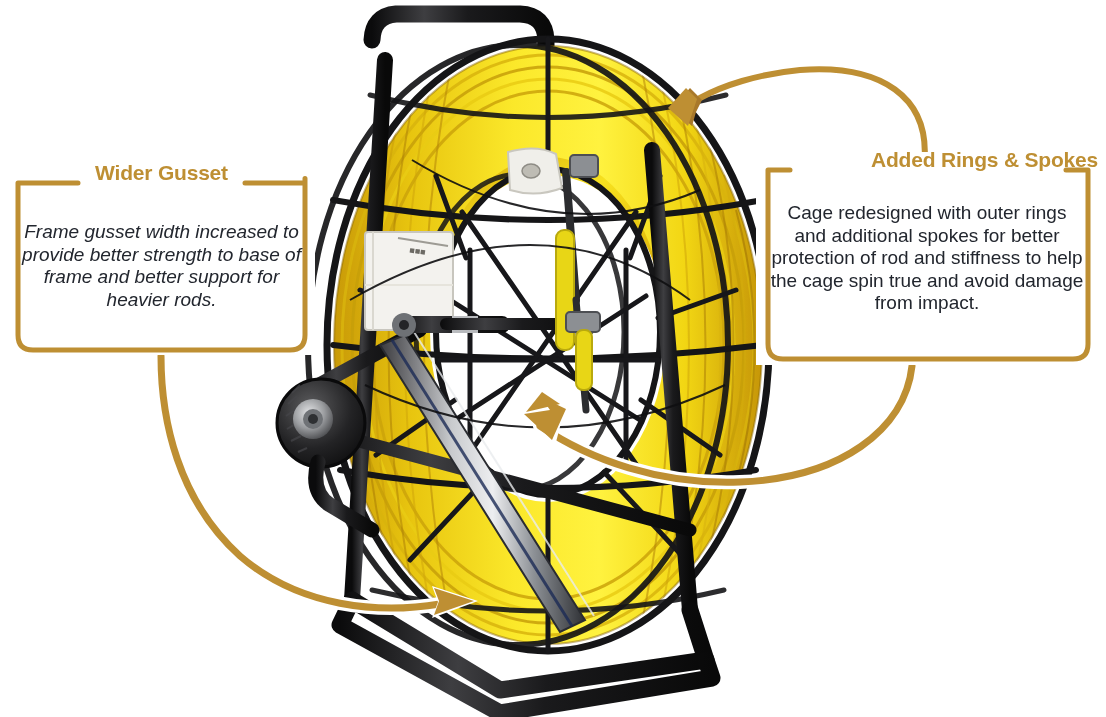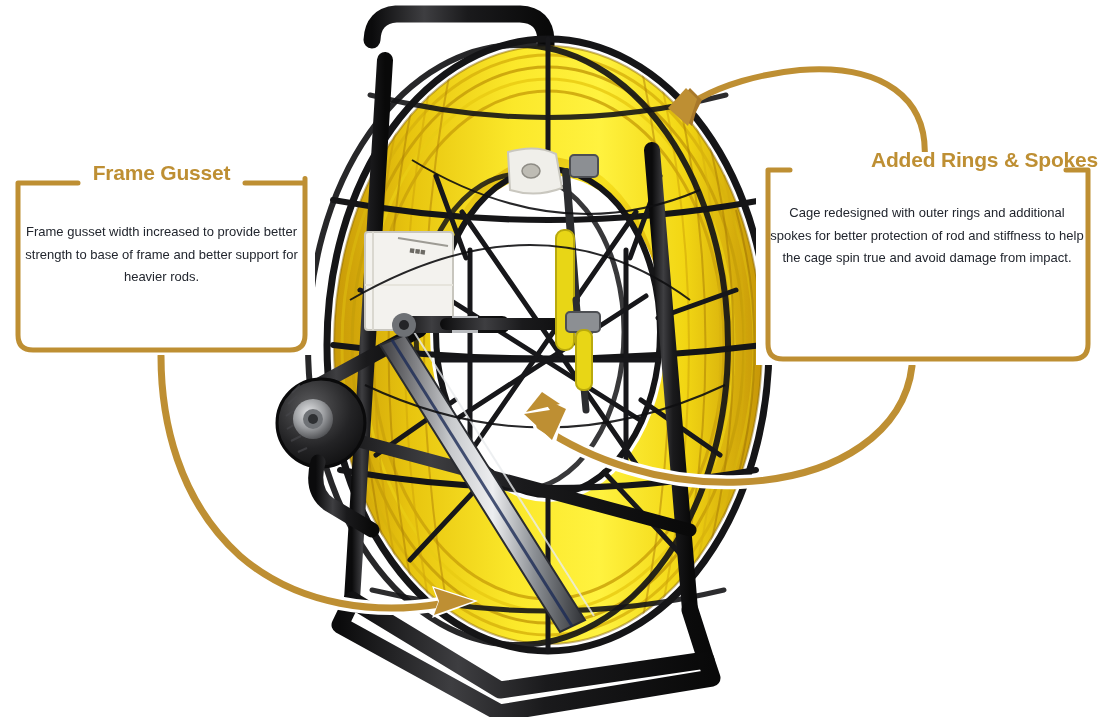--- a/index.html
+++ b/index.html
@@ -47,33 +47,33 @@
     line-height: 24px;
     color: #BE8F33;
     letter-spacing: -0.2px;
     white-space: nowrap;
   }
   .callout .body {
     position: absolute;
     left: 14px;
     right: 14px;
     text-align: center;
-    font-size: 13px;
+    font-size: 19px;
     line-height: 22.5px;
     color: #22262E;
   }
 
   #callout-left {
     left: 8px;
     top: 165px;
     width: 307px;
     height: 190px;
   }
   #callout-left .title { top: -4px; }
-  #callout-left .body  { top: 56px; }
+  #callout-left .body  { top: 56px; font-style: italic; }
 
   #callout-right {
     left: 756px;
     top: 152px;
     width: 342px;
     height: 213px;
   }
   #callout-right .title { top: -4px; text-align: right; }
   #callout-right .body  { top: 50px; }
 
@@ -334,21 +334,21 @@
     </g>
   </svg>
 
   <div class="callout" id="callout-left">
     <svg class="frame" viewBox="0 0 307 190" preserveAspectRatio="none" xmlns="http://www.w3.org/2000/svg">
 
       <path d="M10 18 L70 18 M237 18 L297 18
                M297 18 Q297 8 297 20 L297 170 Q297 185 282 185
                L25 185 Q10 185 10 170 L10 20 Q10 18 10 18" fill="none" stroke="#BE8F33" stroke-width="5" stroke-linecap="round" stroke-linejoin="round"></path>
     </svg>
-    <div class="title">Frame Gusset</div>
+    <div class="title">Wider Gusset</div>
     <div class="body">Frame gusset width increased to provide better strength to base of frame and better support for heavier rods.</div>
   </div>
 
   <div class="callout" id="callout-right">
     <svg class="frame" viewBox="0 0 342 213" preserveAspectRatio="none" xmlns="http://www.w3.org/2000/svg">
       <path d="M12 18 L34 18 M310 18 L332 18
                M332 18 L332 192 Q332 207 317 207
                L27 207 Q12 207 12 192 L12 18" fill="none" stroke="#BE8F33" stroke-width="5" stroke-linecap="round" stroke-linejoin="round"></path>
     </svg>
     <div class="title">Added Rings &amp; Spokes</div>

